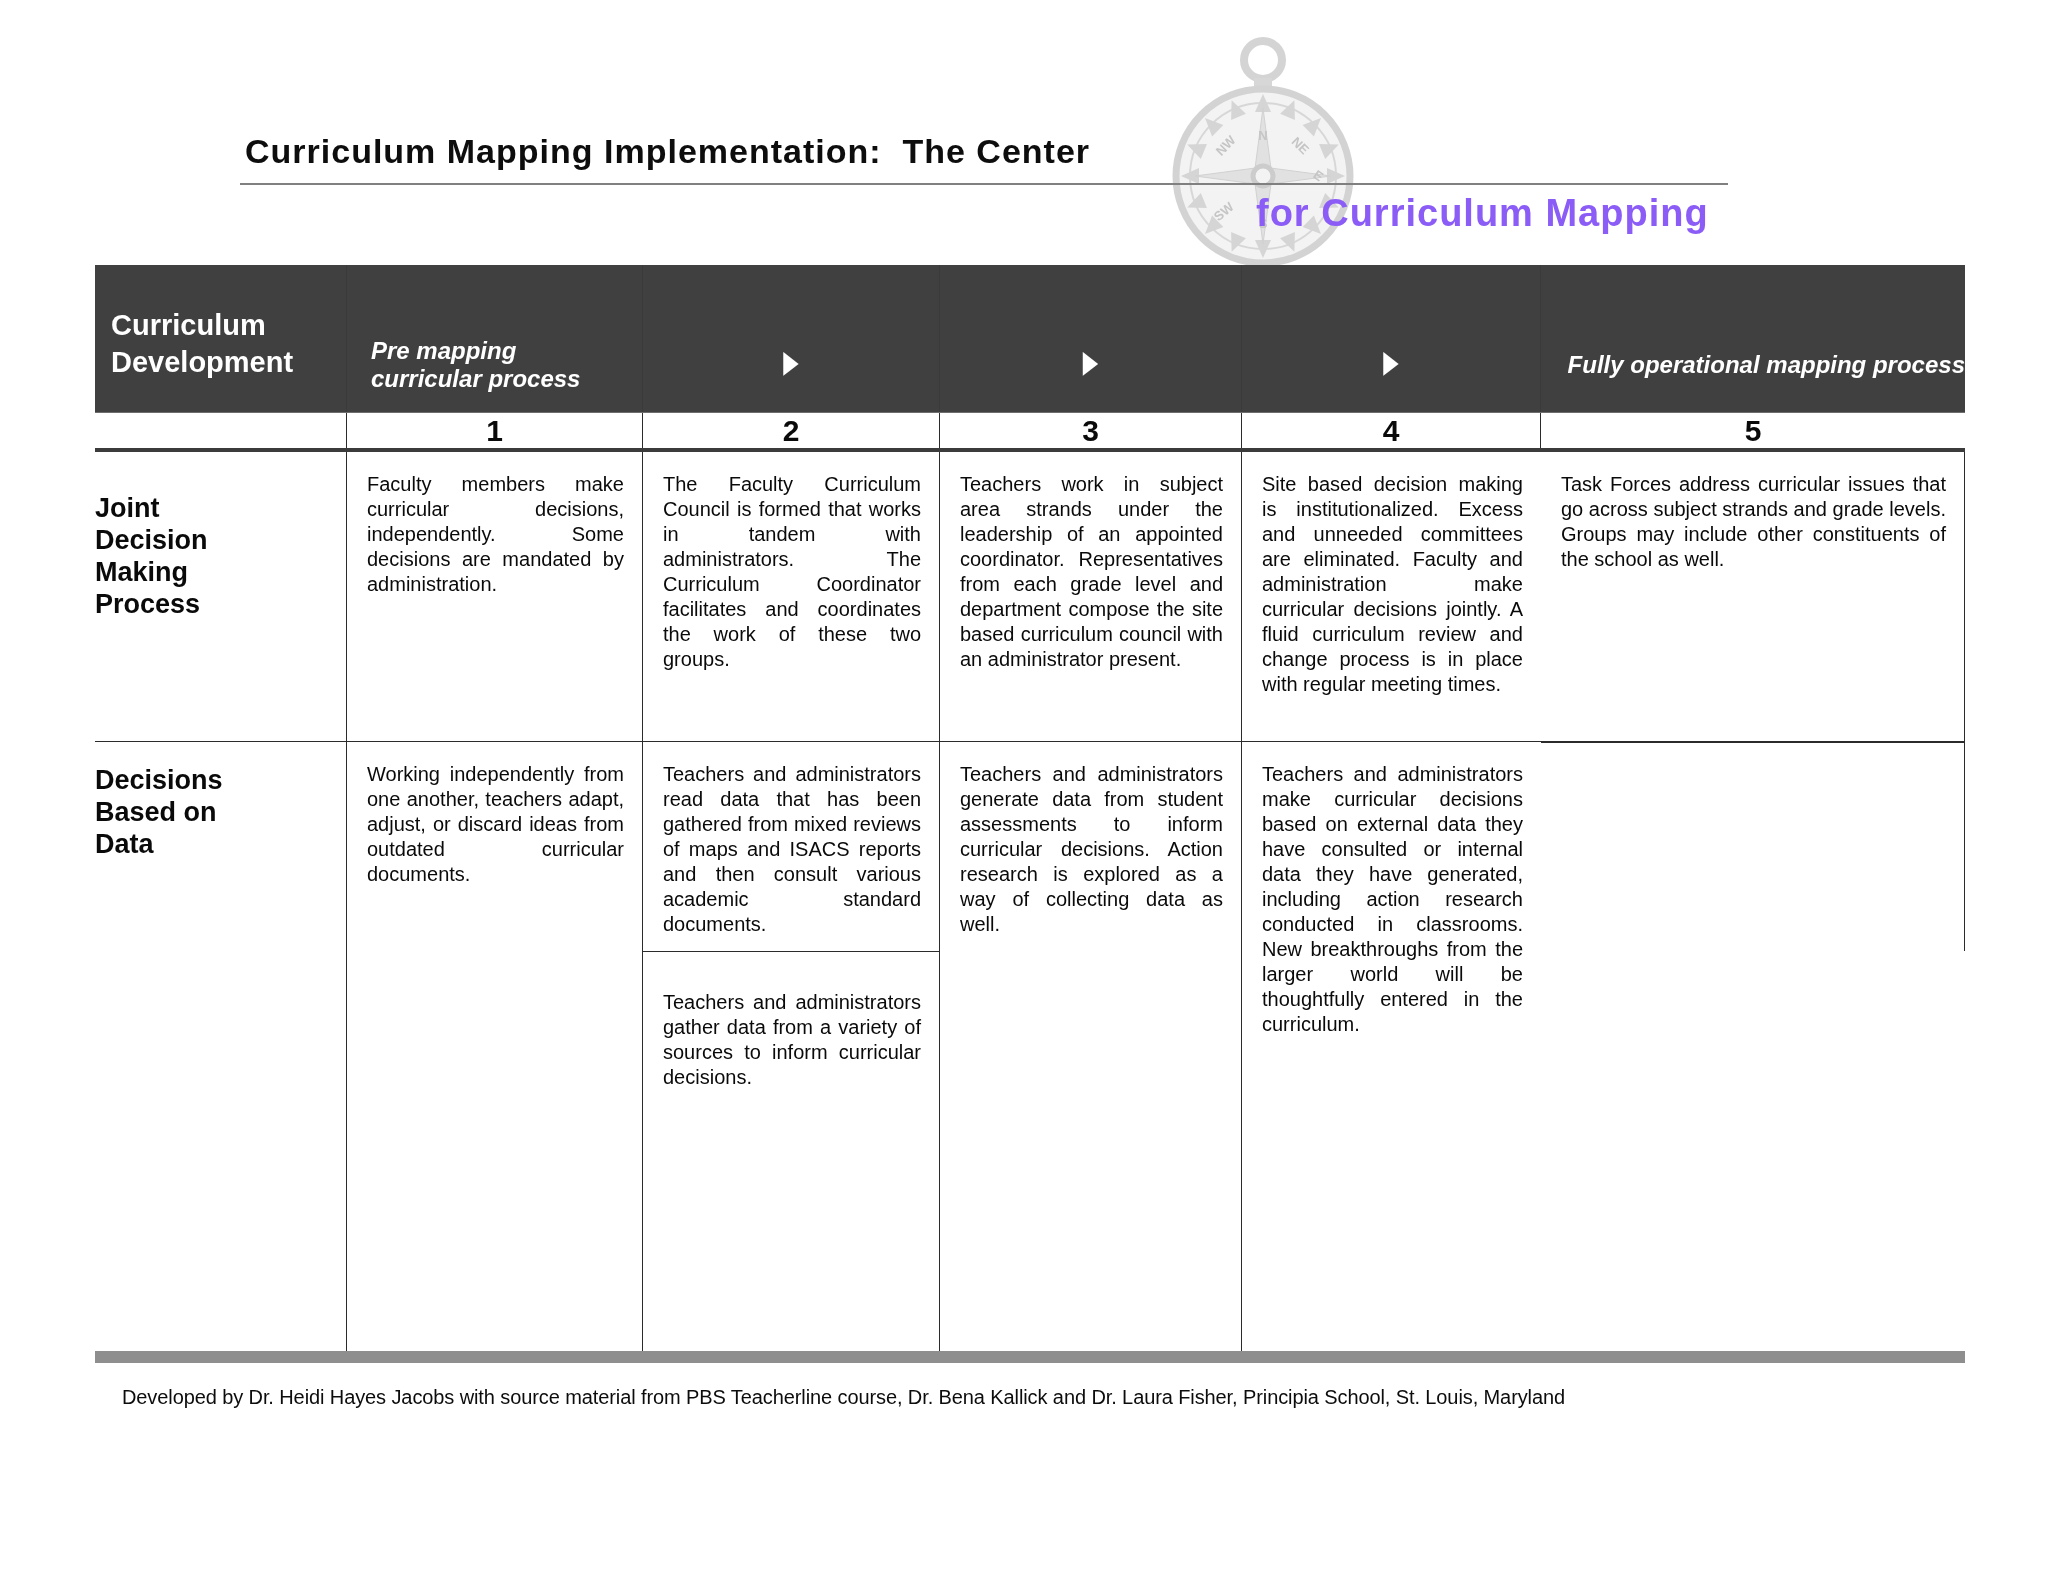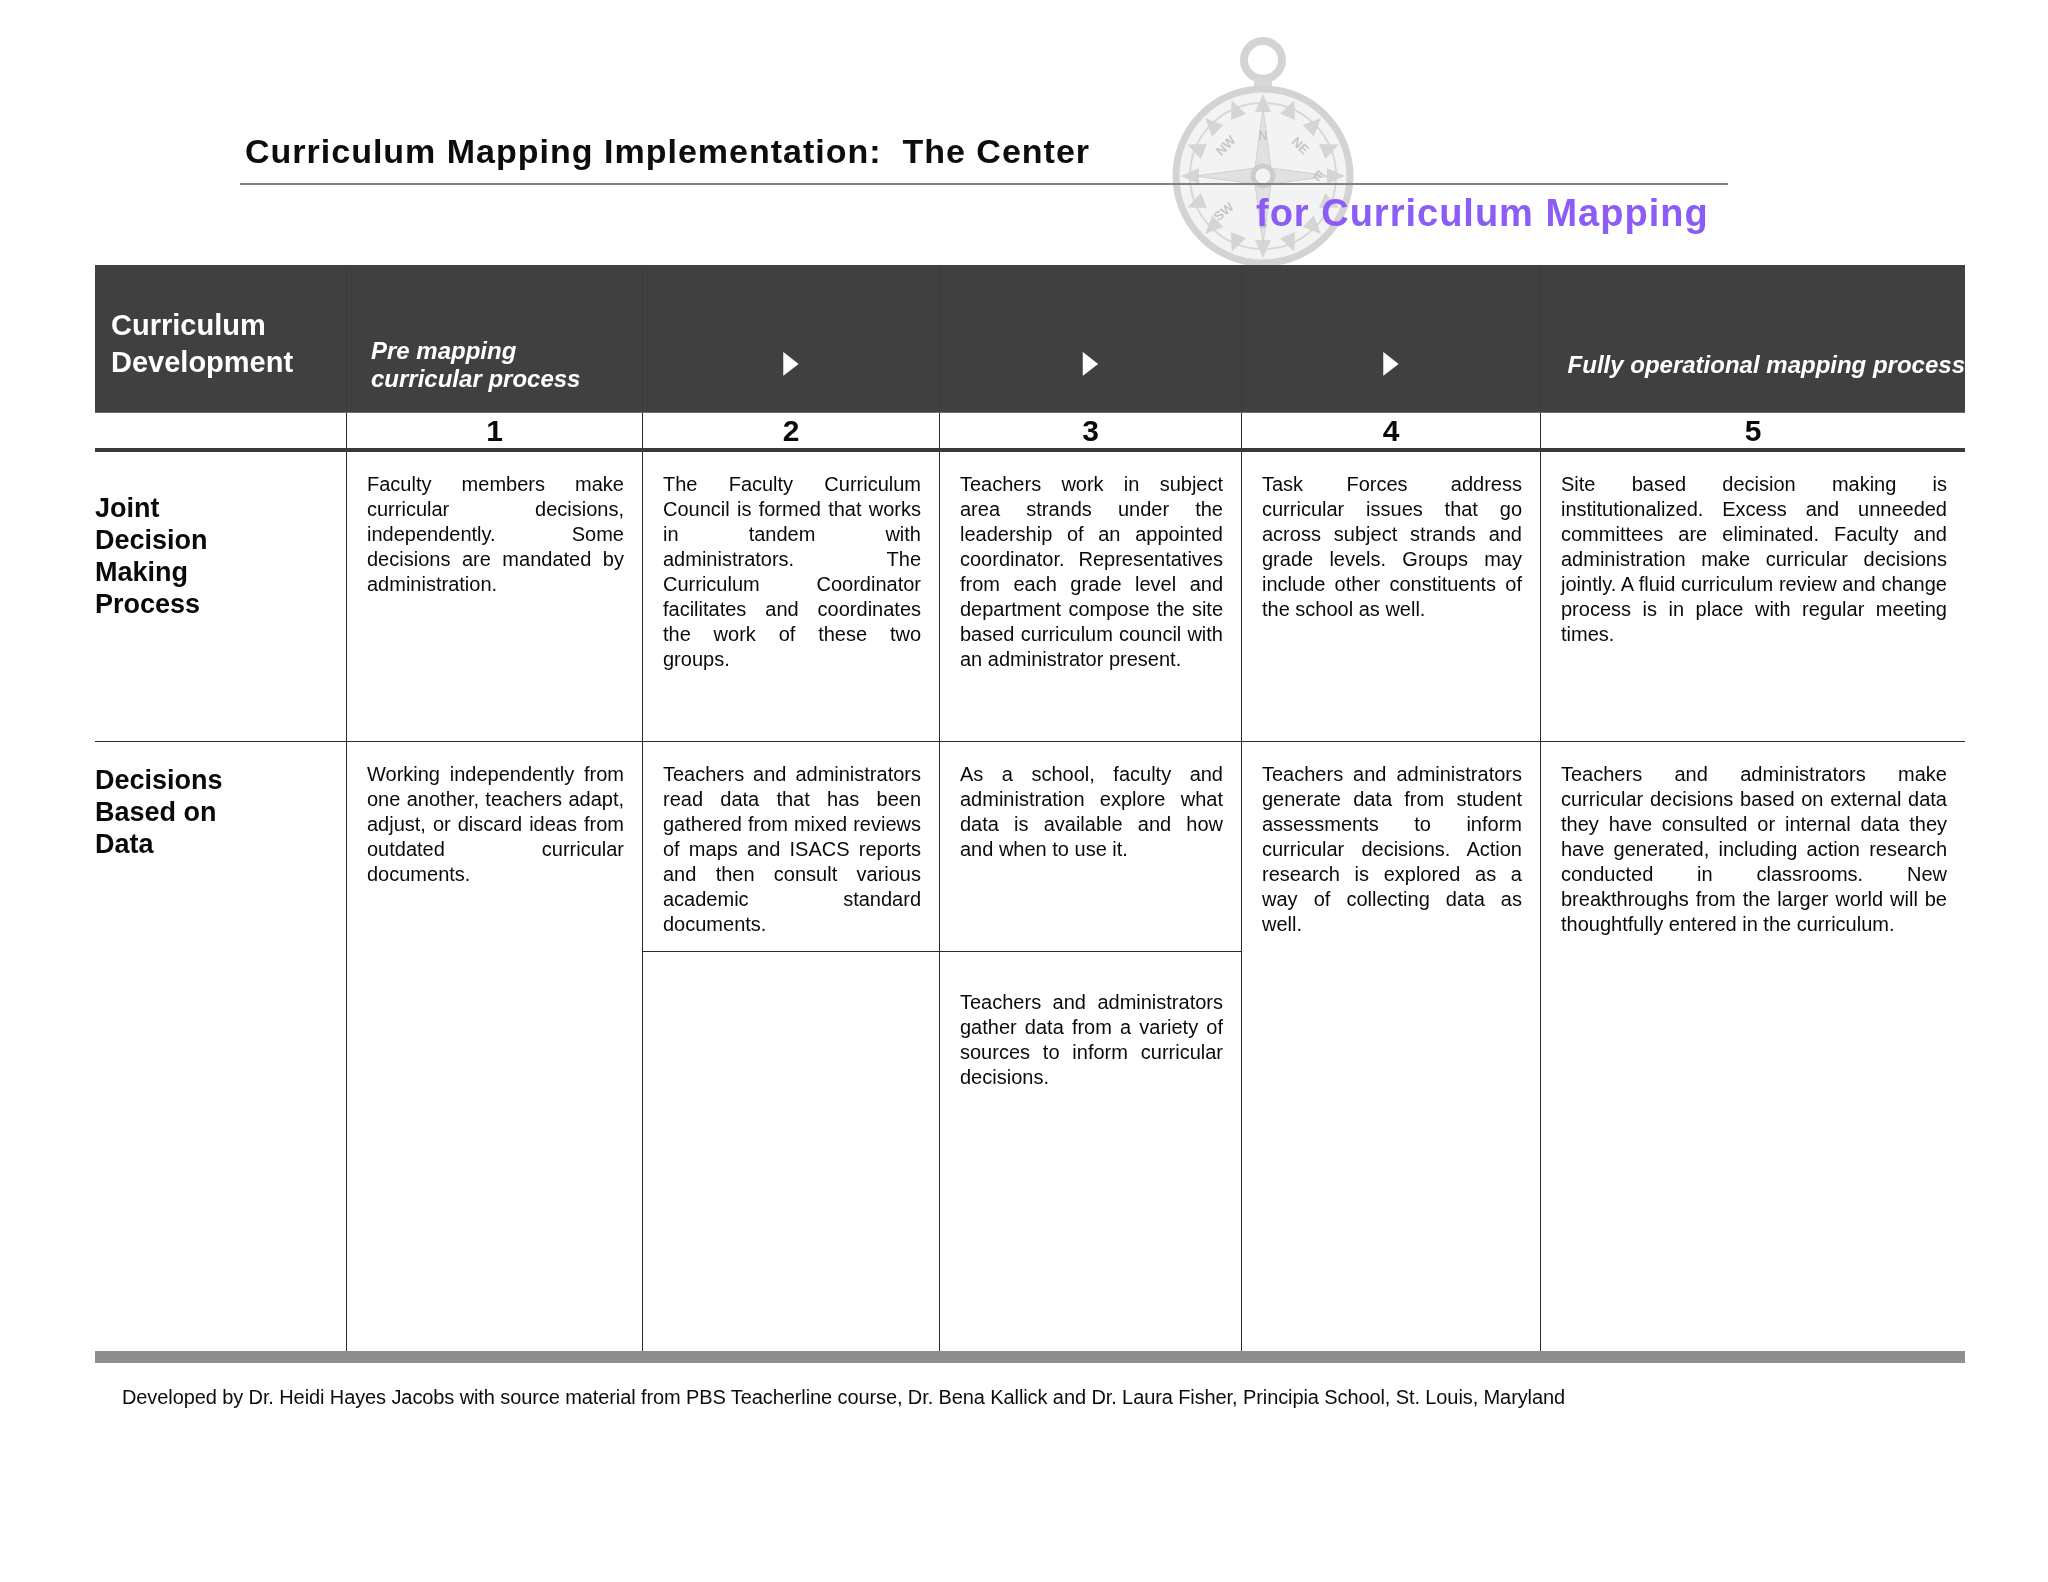--- a/index.html
+++ b/index.html
@@ -122,29 +122,28 @@
 
     <div class="grid body">
 
       <div class="label-cell r1 pre">Joint
 Decision
 Making
 Process</div>
       <div class="cell r1">Faculty members make curricular decisions, independently. Some decisions are mandated by administration.</div>
       <div class="cell r1">The Faculty Curriculum Council is formed that works in tandem with administrators. The Curriculum Coordinator facilitates and coordinates the work of these two groups.</div>
       <div class="cell r1">Teachers work in subject area strands under the leadership of an appointed coordinator. Representatives from each grade level and department compose the site based curriculum council with an administrator present.</div>
+      <div class="cell r1 no-r">Site based decision making is institutionalized. Excess and unneeded committees are eliminated. Faculty and administration make curricular decisions jointly. A fluid curriculum review and change process is in place with regular meeting times.</div>
       <div class="cell r1">Task Forces address curricular issues that go across subject strands and grade levels. Groups may include other constituents of the school as well.</div>
-      <div class="cell r1 no-r">Site based decision making is institutionalized. Excess and unneeded committees are eliminated. Faculty and administration make curricular decisions jointly. A fluid curriculum review and change process is in place with regular meeting times.</div>
 
       <div class="label-cell r2 span2 pre">Decisions
 Based on
 Data</div>
       <div class="cell span2">Working independently from one another, teachers adapt, adjust, or discard ideas from outdated curricular documents.</div>
       <div class="cell">Teachers and administrators read data that has been gathered from mixed reviews of maps and ISACS reports and then consult various academic standard documents.</div>
-      <div class="cell">As a school, faculty and administration explore what data is available and how and when to use it.</div>
       <div class="cell span2">Teachers and administrators generate data from student assessments to inform curricular decisions. Action research is explored as a way of collecting data as well.</div>
       <div class="cell span2 no-r">Teachers and administrators make curricular decisions based on external data they have consulted or internal data they have generated, including action research conducted in classrooms. New breakthroughs from the larger world will be thoughtfully entered in the curriculum.</div>
       <div class="cell subtop"></div>
       <div class="cell subtop">Teachers and administrators gather data from a variety of sources to inform curricular decisions.</div>
     </div>
 
     <div class="botbar"></div>
   </div>
 
   <div class="footer">Developed by Dr. Heidi Hayes Jacobs with source material from PBS Teacherline course, Dr. Bena Kallick and Dr. Laura Fisher, Principia School, St. Louis, Maryland</div>

